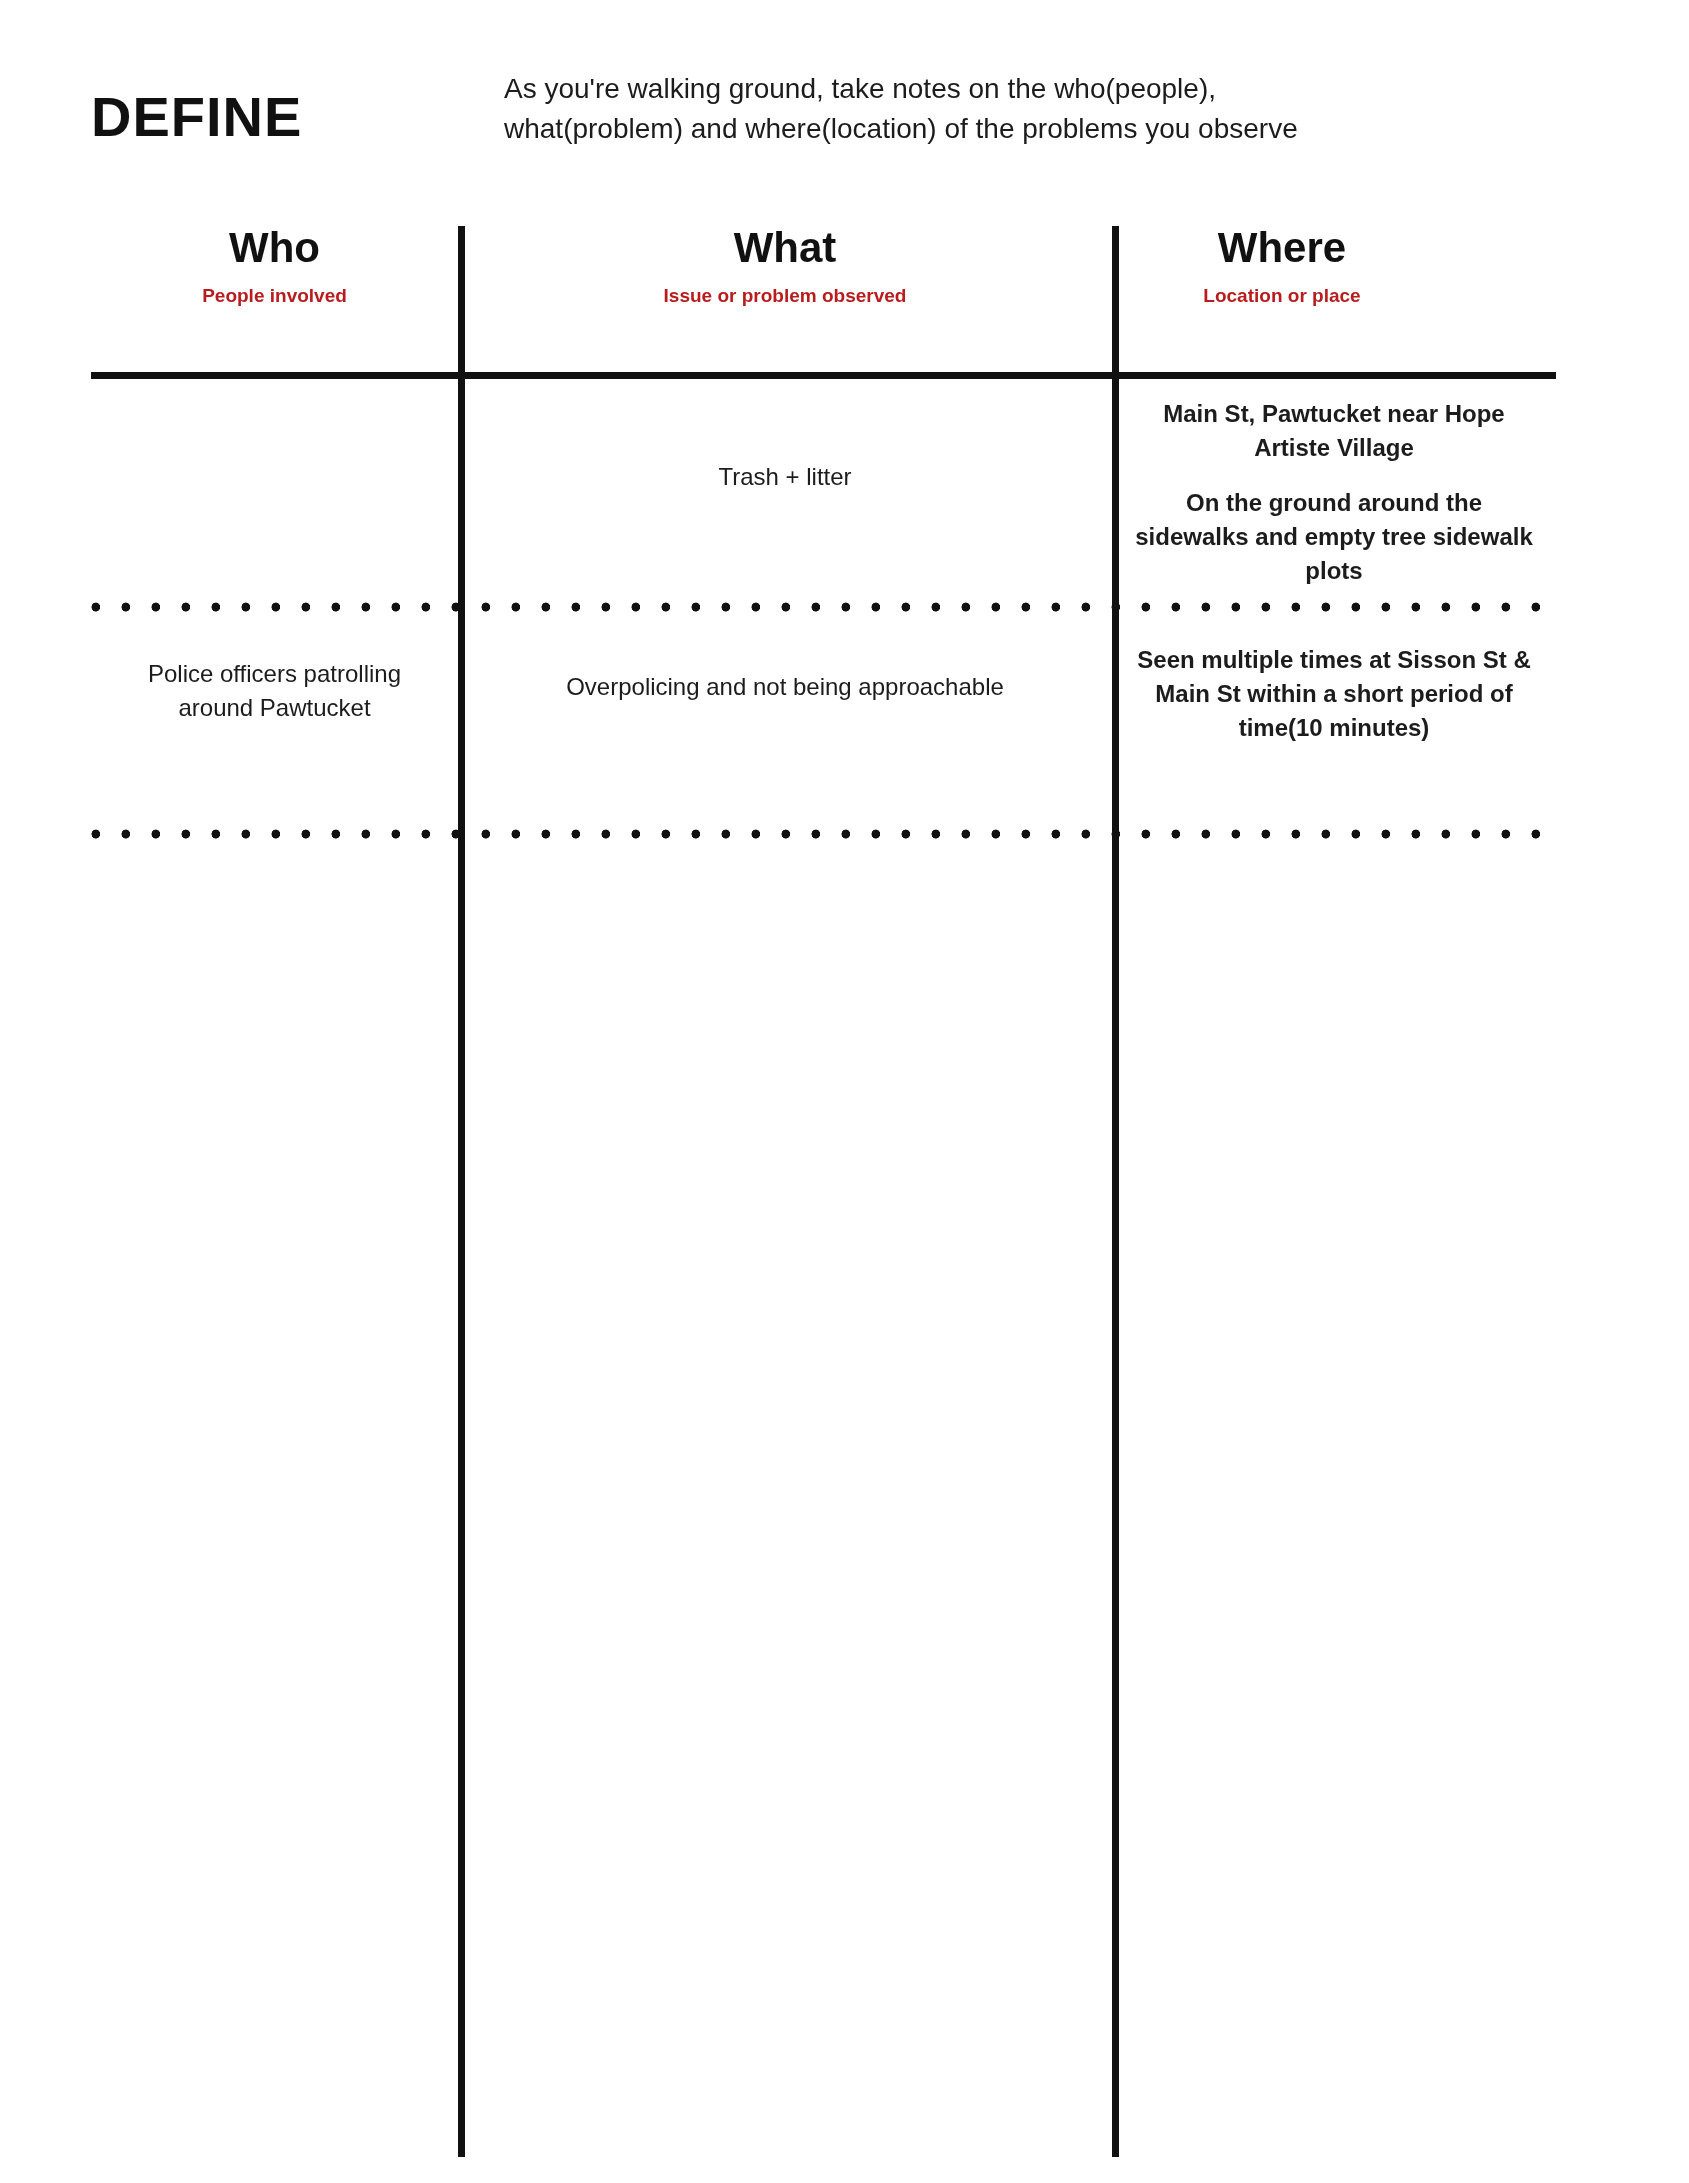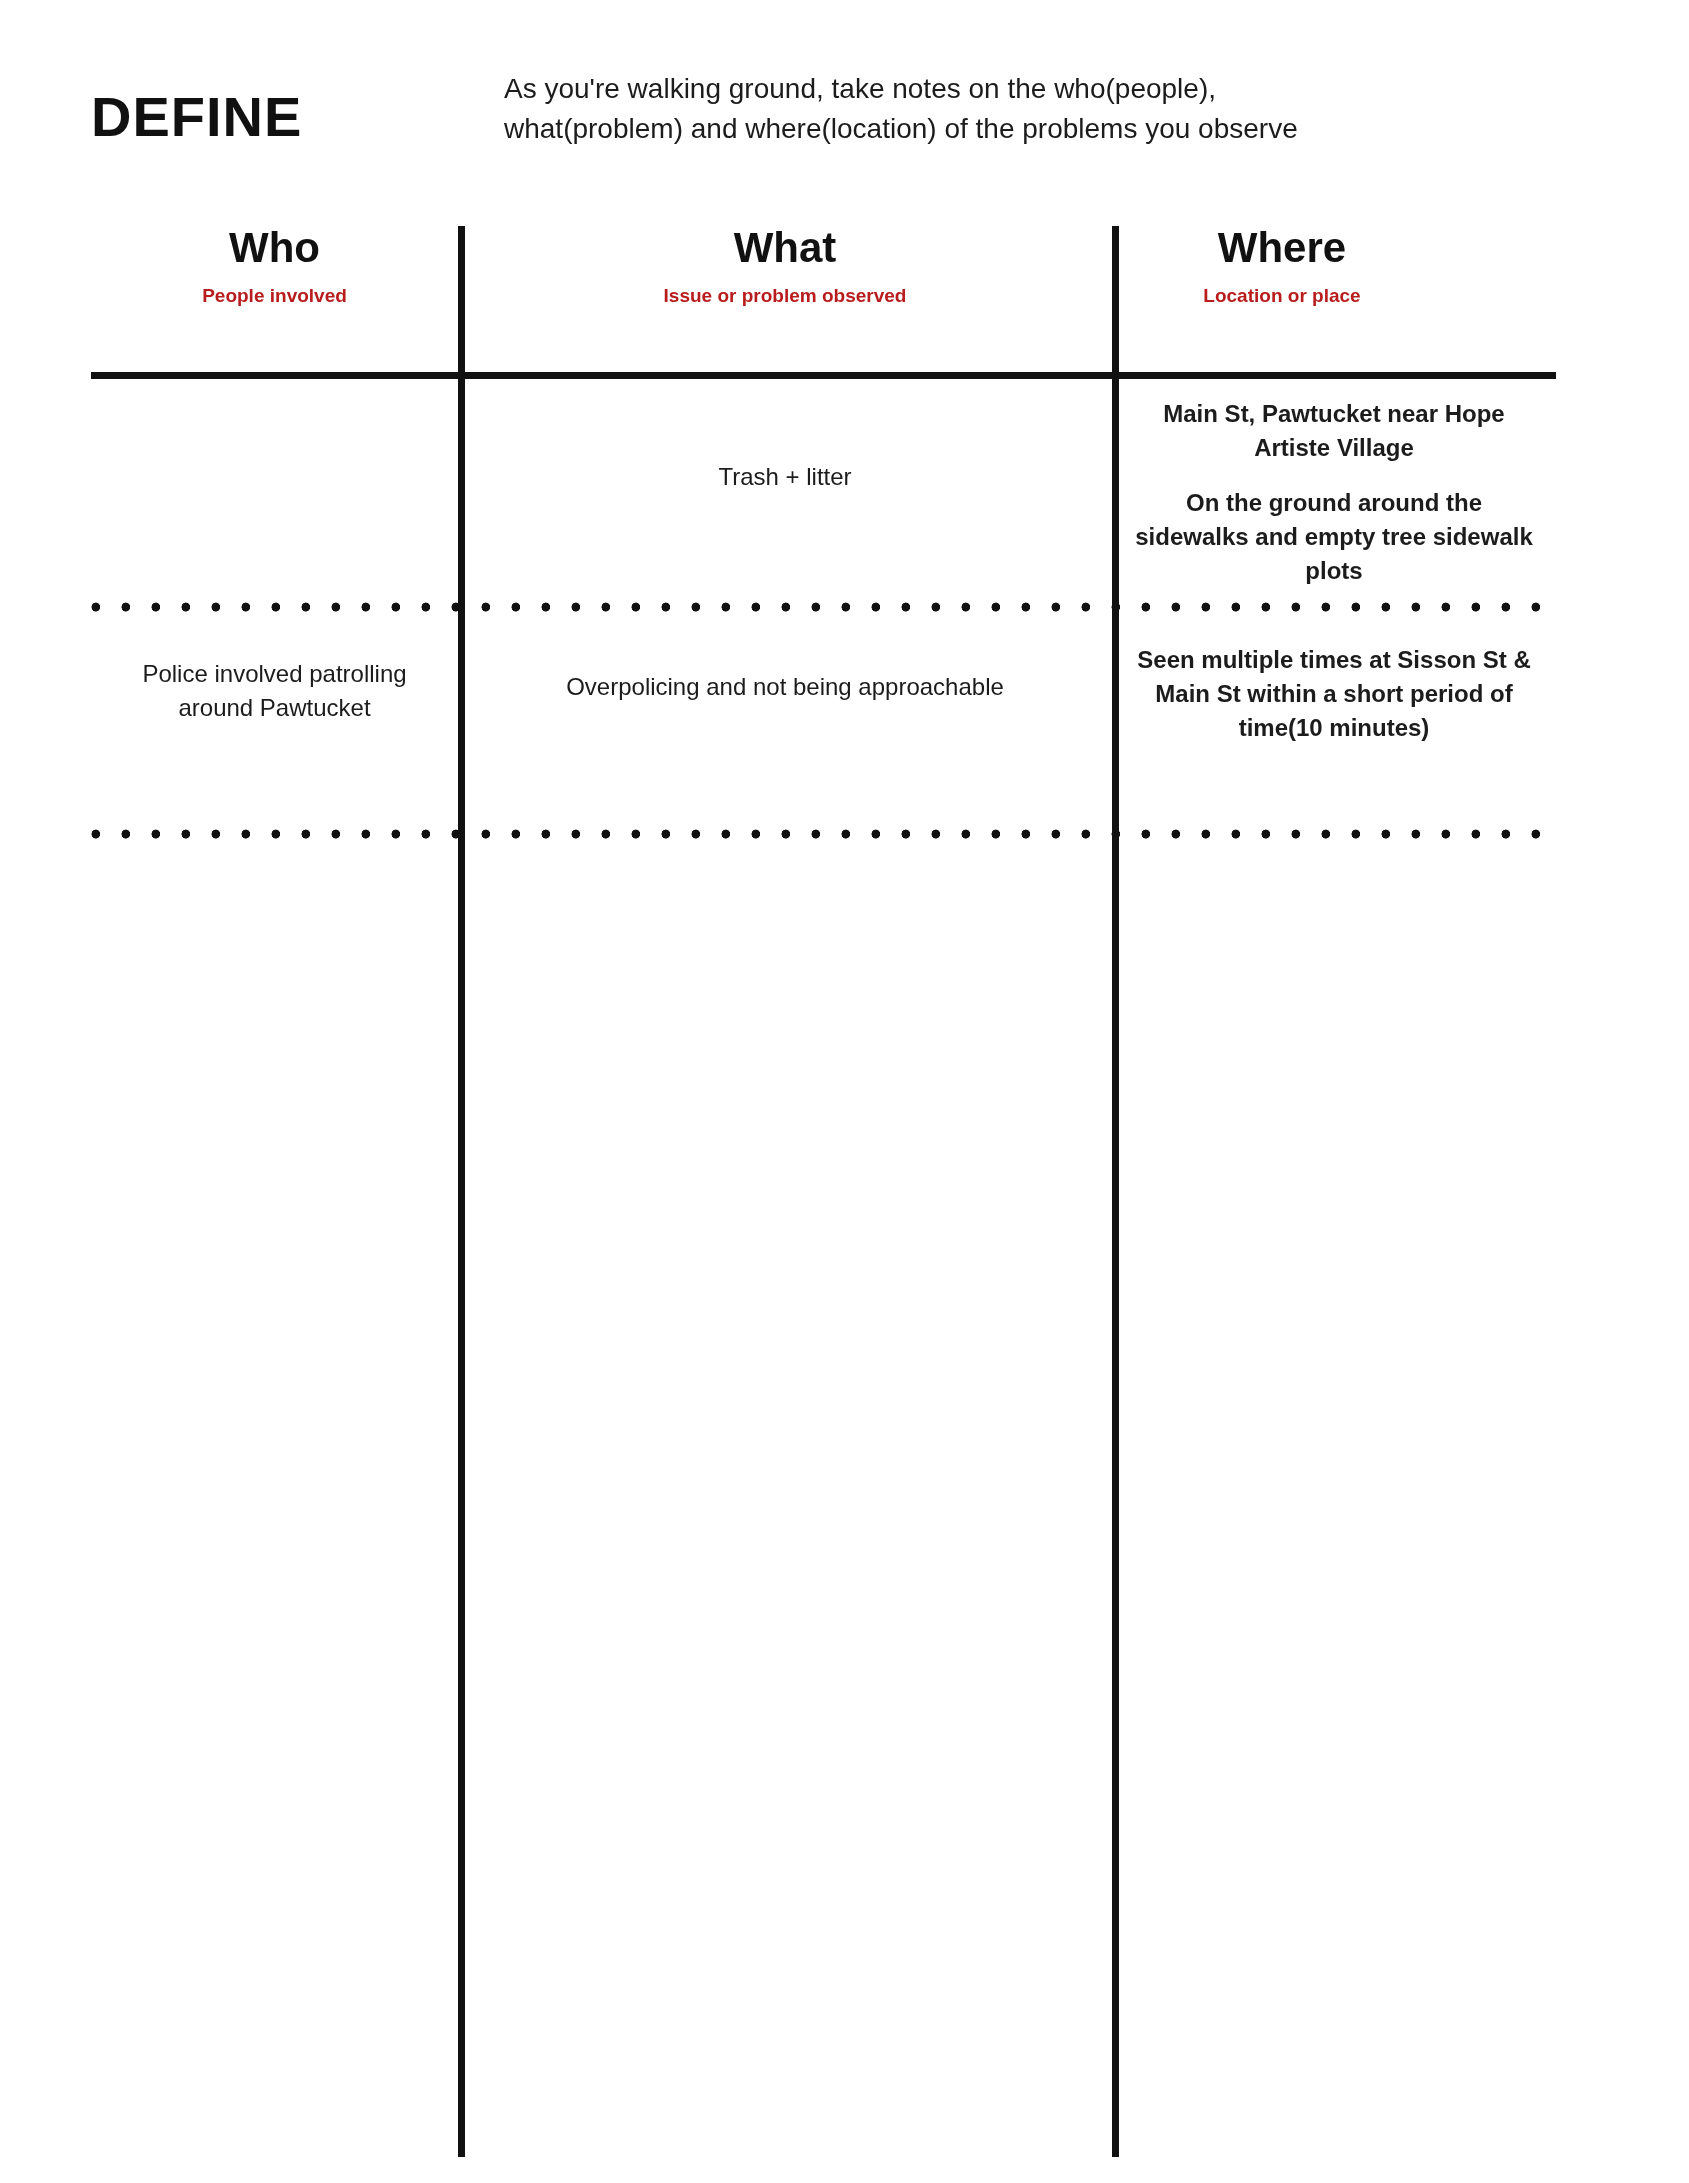--- a/index.html
+++ b/index.html
@@ -179,21 +179,21 @@
     <div class="cell c3" style="top:11.5px; padding:0 17.3px;">
       <p>Main St, Pawtucket near Hope Artiste Village</p>
       <p>On the ground around the sidewalks and empty tree sidewalk plots</p>
     </div>
   </div>
 
   <div class="dotted" style="top:375px;"></div>
 
   <div class="row" style="top:394px; height:197px;">
     <div class="cell c1" style="top:37px; padding:0 23px;">
-      <p>Police involved patrolling around Pawtucket</p>
+      <p>Police officers patrolling around Pawtucket</p>
     </div>
     <div class="cell c2" style="top:50px; padding:0 38px;">
       <p>Overpolicing and not being approachable</p>
     </div>
     <div class="cell c3" style="top:23px; padding:0 17.3px;">
       <p>Seen multiple times at Sisson St &amp; Main St within a short period of time(10 minutes)</p>
     </div>
   </div>
 
   <div class="dotted" style="top:602px;"></div>

